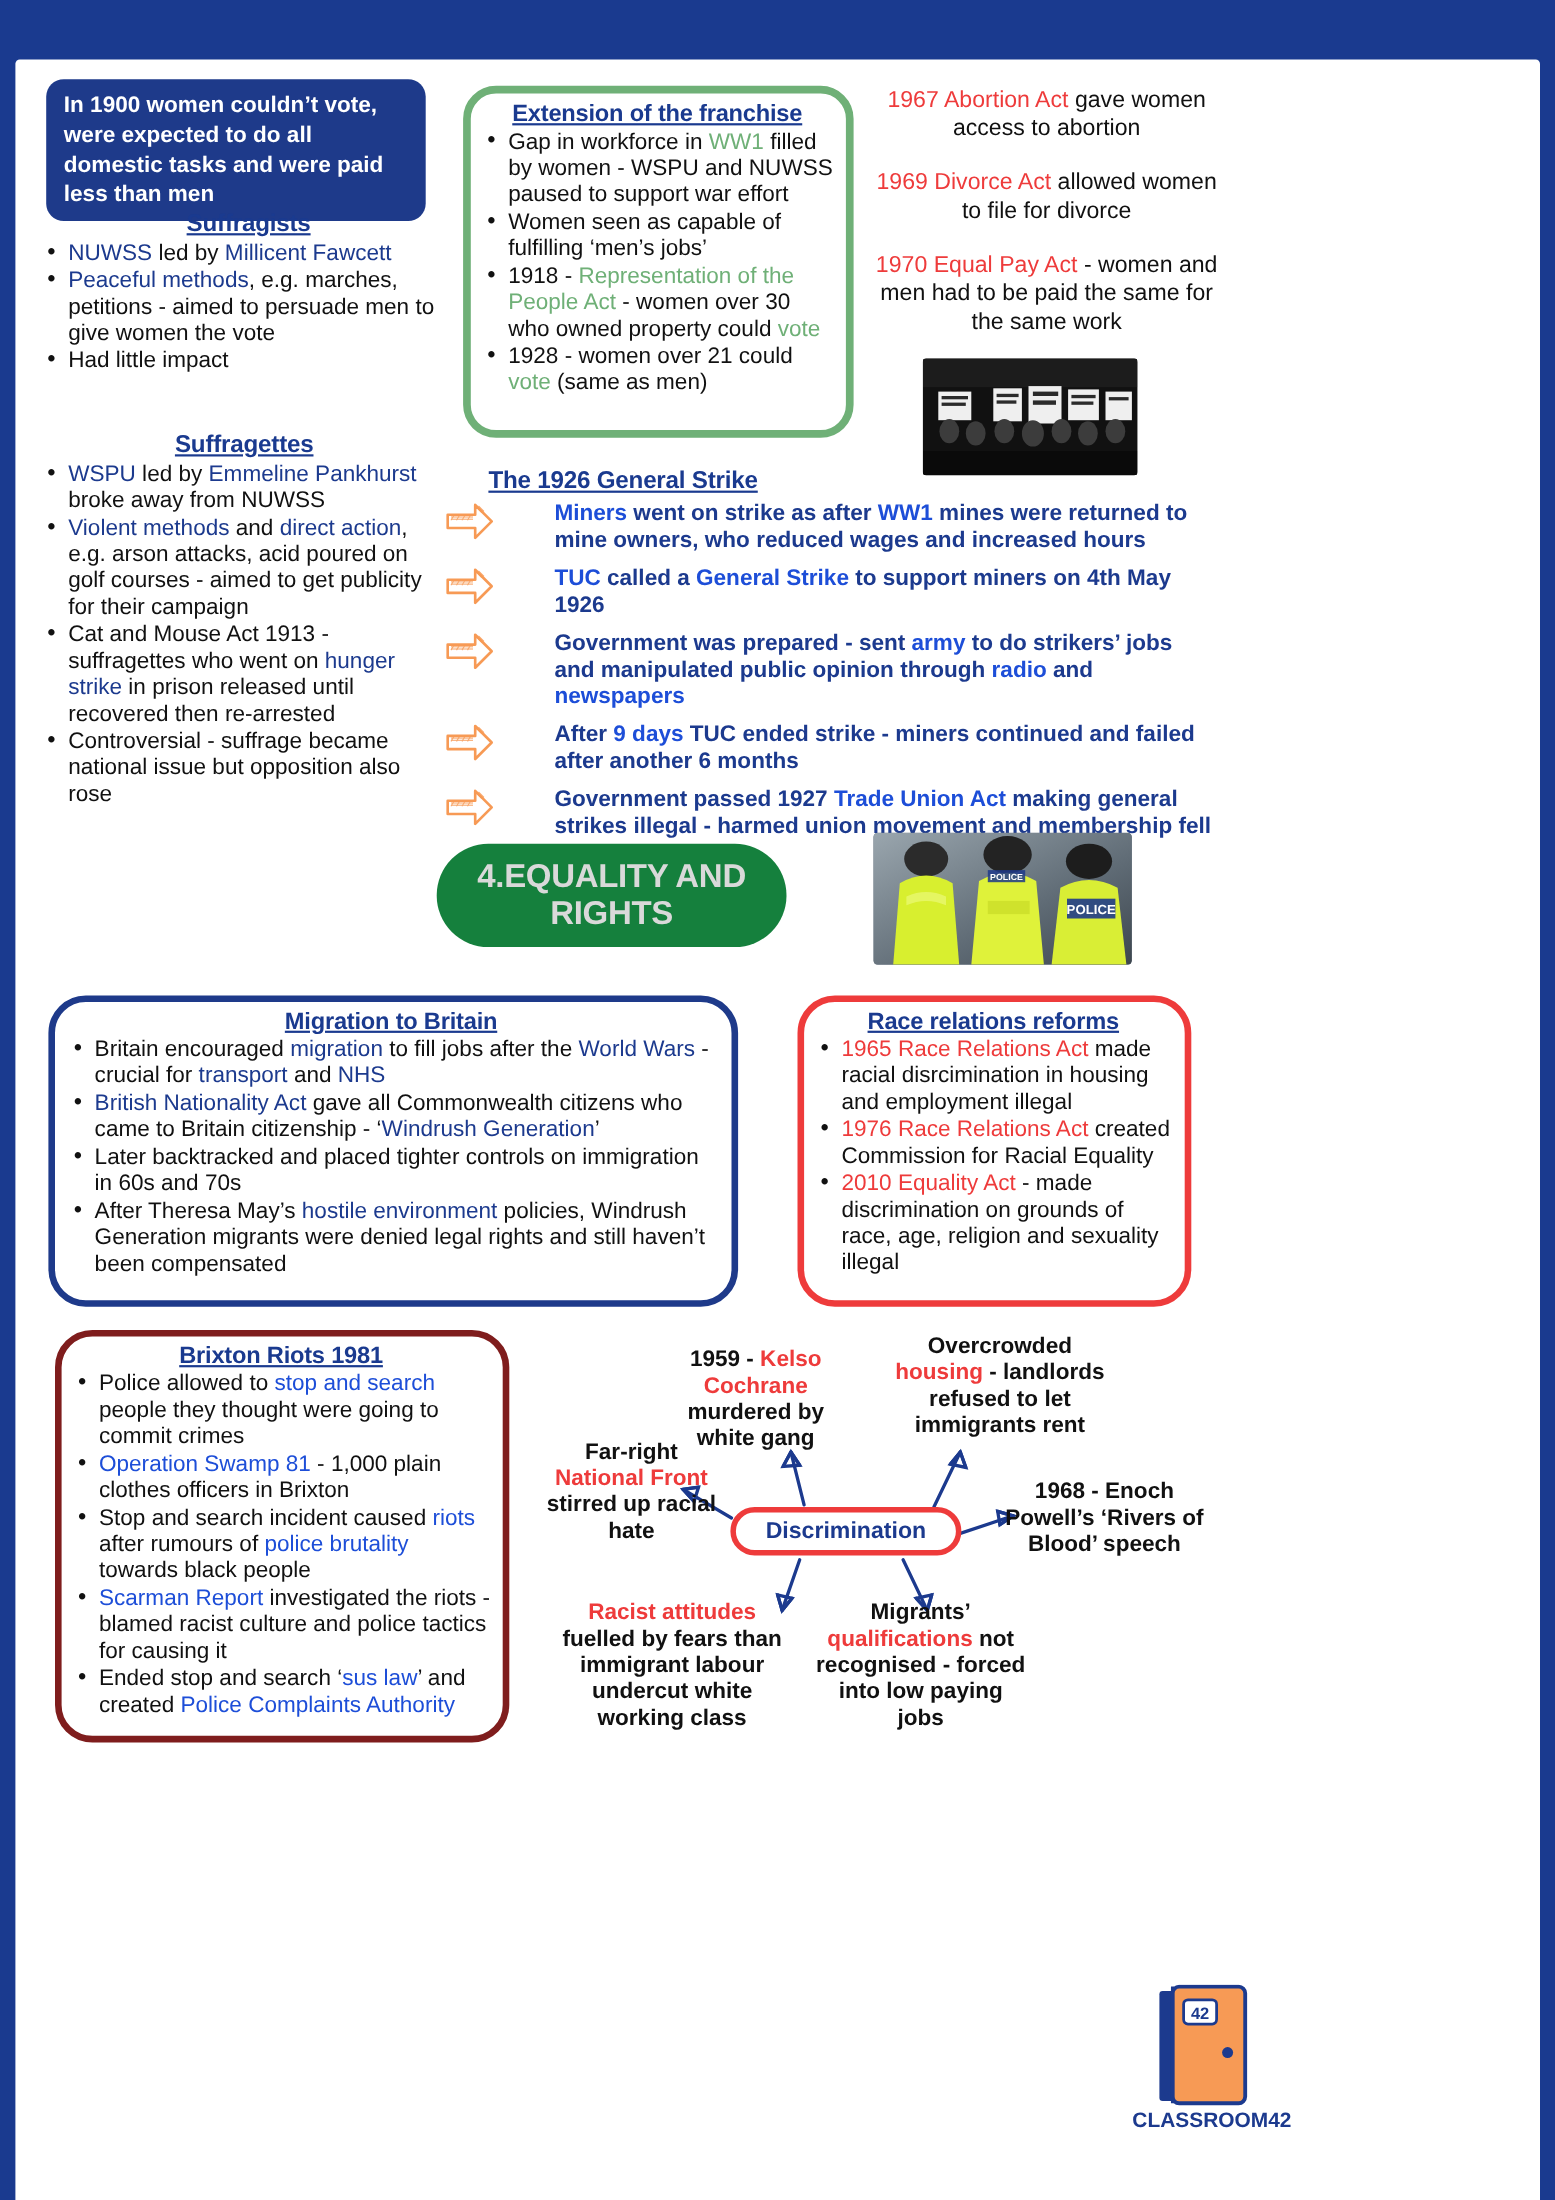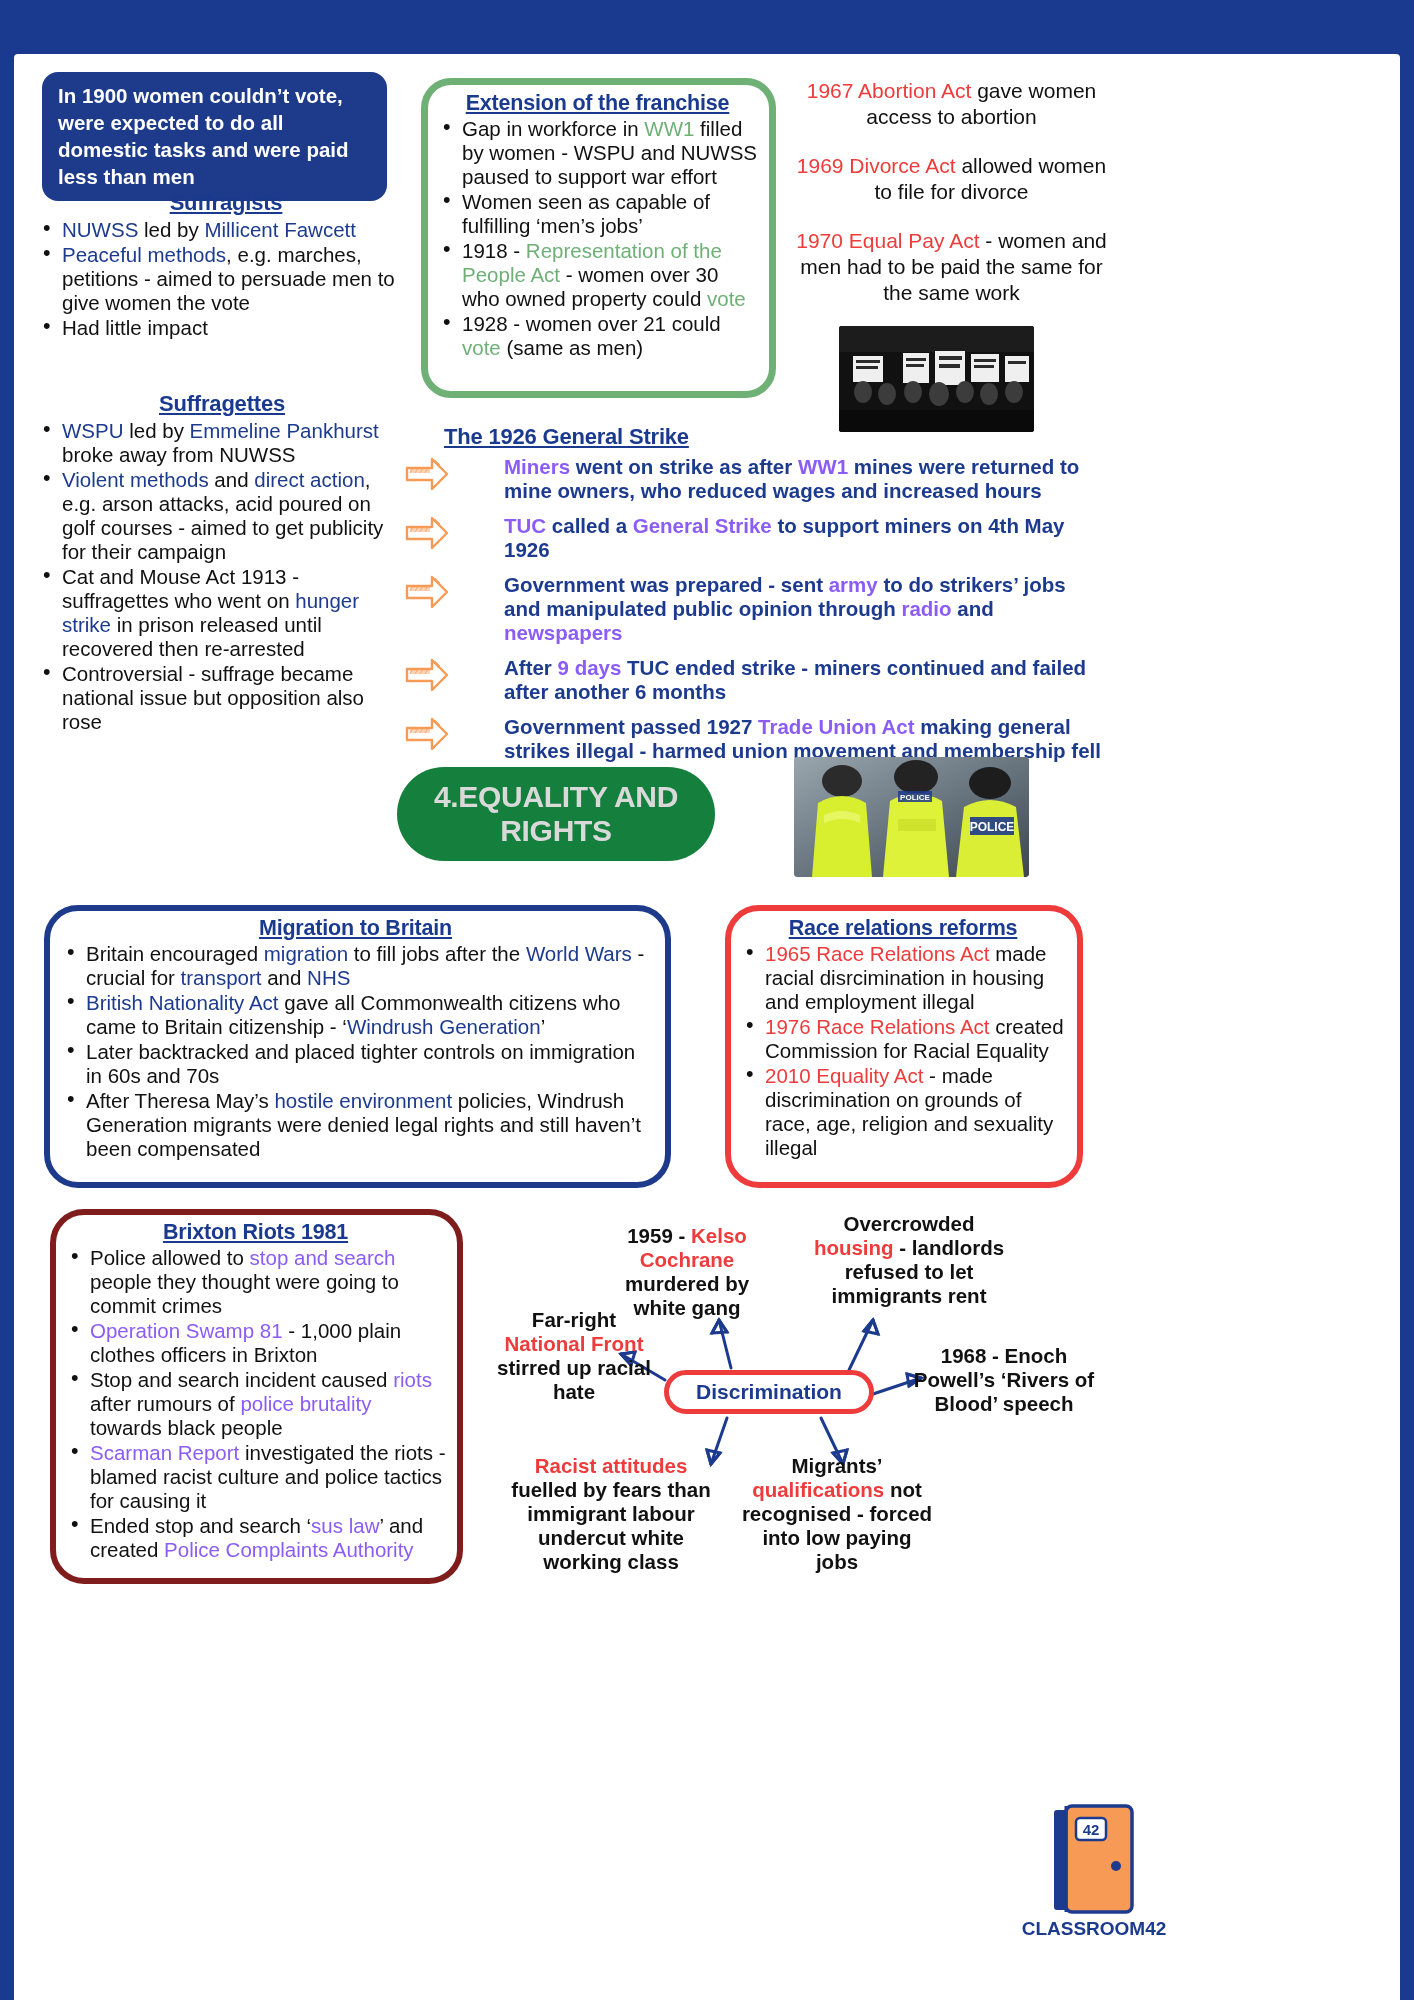--- a/index.html
+++ b/index.html
@@ -20,21 +20,21 @@
   .abs{position:absolute;}
 
   
   .hd{
     font-weight:bold; color:#1a3a8f; text-decoration:underline;
     text-align:center; letter-spacing:-.2px;
   }
   .body{ color:#111; font-weight:normal; line-height:1.17; }
   .navy{color:#1c3a8e;}
   .red{color:#ee3b3b;}
-  .orange{color:#8b5cf6;}
+  .orange{color:#1d4ed8;}
   .green{color:#6fb077;}
 
   ul.bl{ margin:0; padding:0 0 0 26px; list-style:none; }
   ul.bl>li{ position:relative; margin:0 0 1px 0; }
   ul.bl>li:before{
     content:"•"; position:absolute; left:-19px; top:-2px;
     font-size:1.05em; line-height:1.17;
   }
 
   
@@ -122,21 +122,21 @@
   #centre{
     position:absolute; left:195px; top:168px; width:210px; height:44px;
     border:5px solid #ee3b3b; border-radius:24px; box-sizing:border-box;
     display:flex; align-items:center; justify-content:center;
     color:#1c3a8e; font-weight:bold; font-size:21px; background:#fff;
   }
   #arrows{ position:absolute; left:0; top:0; width:630px; height:400px;}
 
   
   #logo{ left:1000px; top:1750px; width:160px; }
-  #logo .lbl{ text-align:center; font-weight:bold; color:#1c3a8e;
+  #logo .lbl{ text-align:right; font-weight:bold; color:#1c3a8e;
               font-size:19px; margin-top:2px;}
 </style>
 </head>
 <body>
 
 <div id="page">
 
   <div id="intro" class="abs">
     <span>In 1900 women couldn’t vote, were expected to do all domestic tasks and were paid less than men</span>
   </div>

